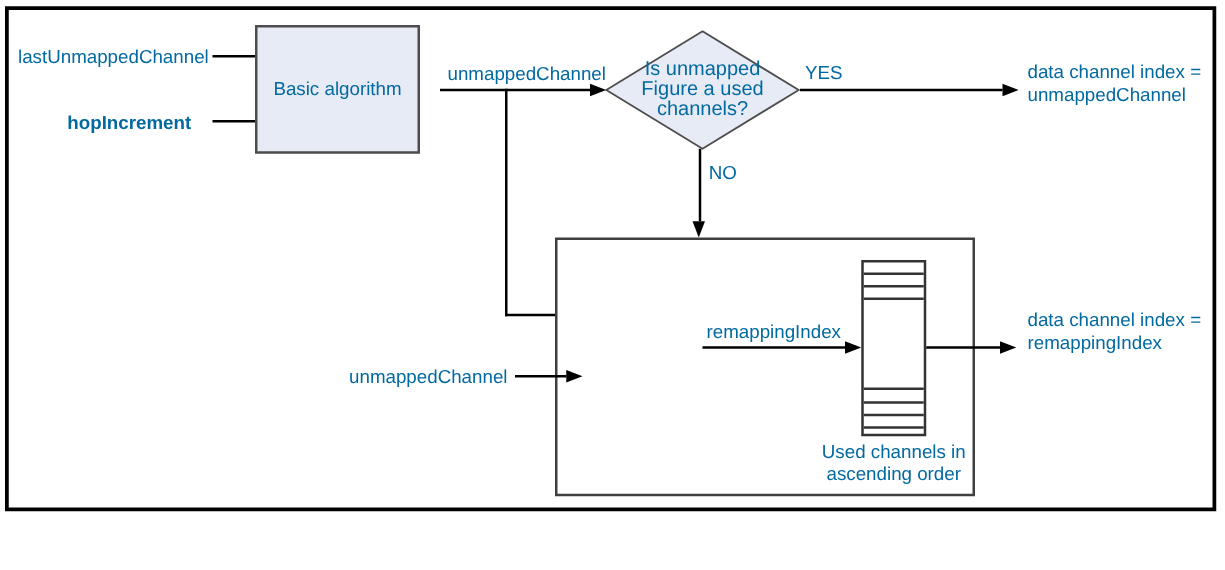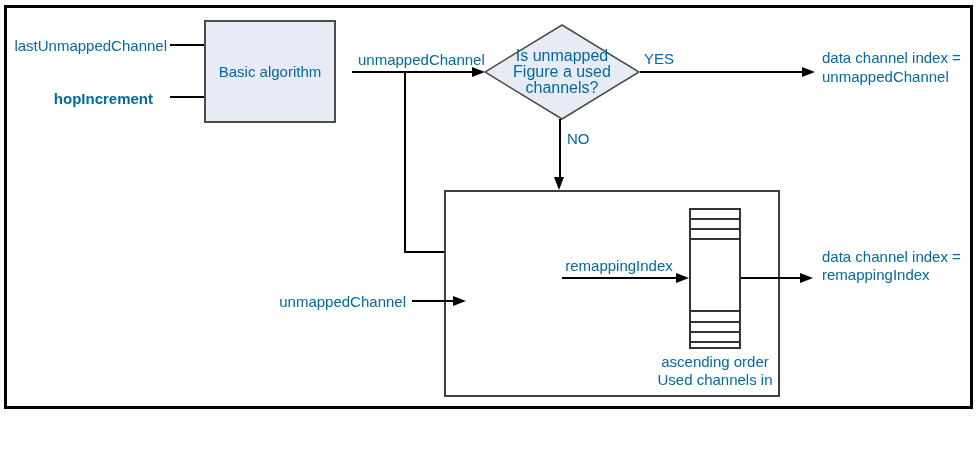--- a/index.html
+++ b/index.html
@@ -148,22 +148,22 @@
   <div class="table-box">
     <div class="row-line" style="top:8px;"></div>
     <div class="row-line" style="top:18px;"></div>
     <div class="row-line" style="top:28px;"></div>
     <div class="row-line" style="top:100px;"></div>
     <div class="row-line" style="top:111px;"></div>
     <div class="row-line" style="top:121px;"></div>
     <div class="row-line" style="top:131px;"></div>
   </div>
   <div class="multiline lh18 lbl center" style="left:630px; top:353px; width:170px; white-space:normal;">
+    <div>Used channels in</div>
     <div>ascending order</div>
-    <div>Used channels in</div>
   </div>
 
   <div class="lh" style="left:741px; top:277px; width:59px;"></div>
   <div class="ah-r" style="left:800px; top:273px;"></div>
   <div class="multiline lh18" style="left:822px; top:248px;">
     <div>data channel index =</div>
     <div>remappingIndex</div>
   </div>
 
 

